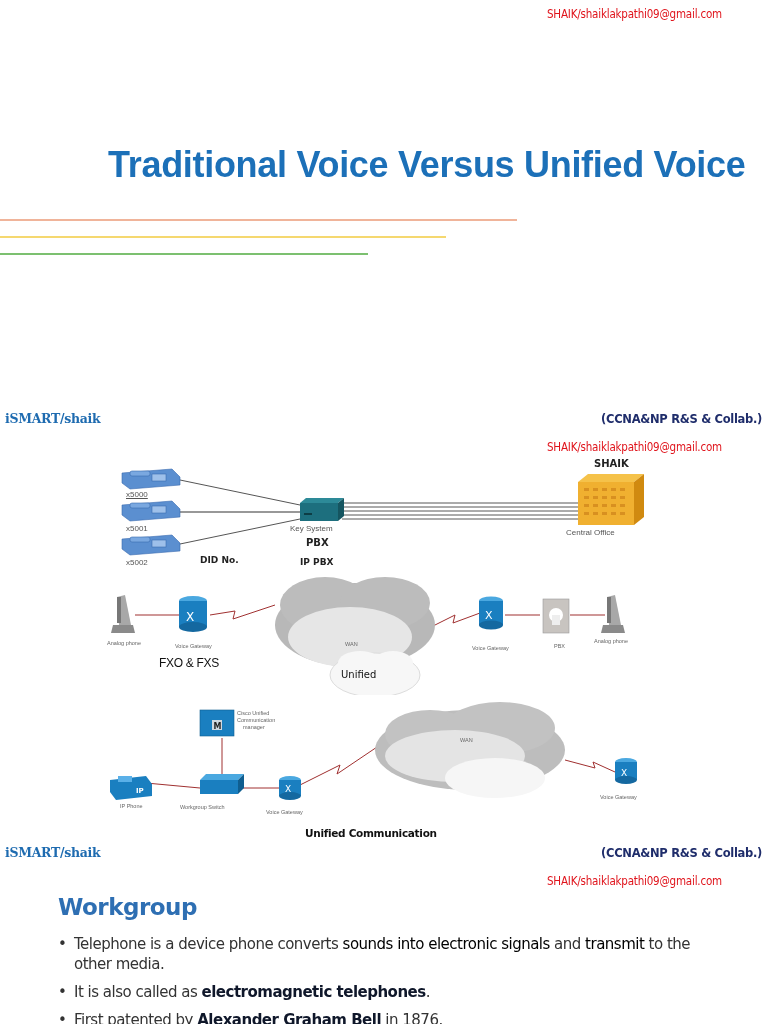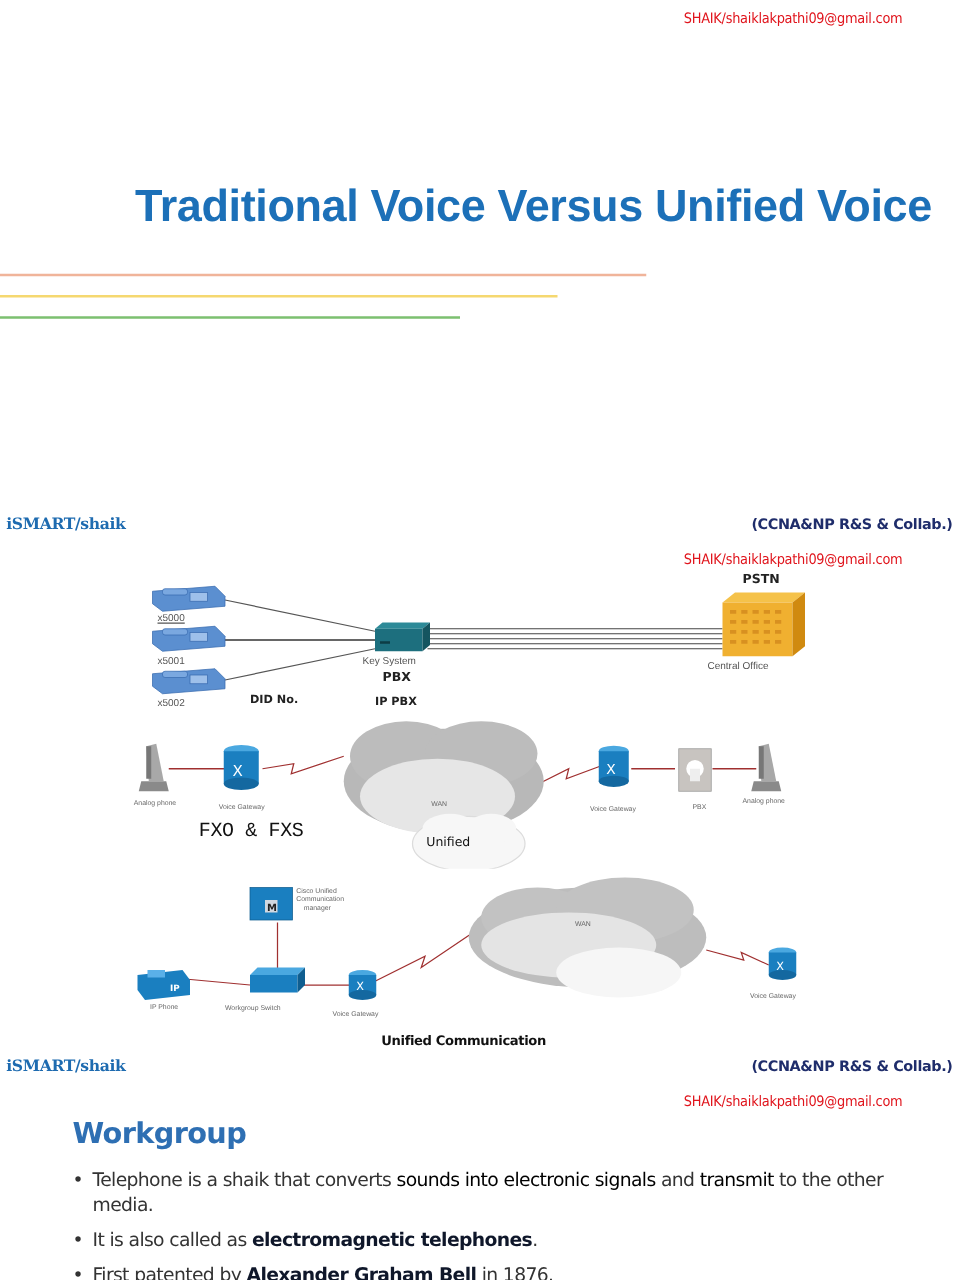--- a/index.html
+++ b/index.html
@@ -100,21 +100,21 @@
     </g>
   </g>
 </svg>
 <div class="abs lbl" style="left:126px; top:490px;text-decoration:underline;">x5000</div>
 <div class="abs lbl" style="left:126px; top:524px;">x5001</div>
 <div class="abs lbl" style="left:126px; top:558px;">x5002</div>
 <div class="abs lbl" style="left:290px; top:524px;">Key System</div>
 <div class="abs lbl-bold" style="left:306px; top:537px;">PBX</div>
 <div class="abs lbl-bold" style="left:200px; top:555px; font-size:9px;">DID No.</div>
 <div class="abs lbl-bold" style="left:300px; top:557px; font-size:9px;">IP PBX</div>
-<div class="abs lbl-bold" style="left:594px; top:458px;">PSTN</div>
+<div class="abs lbl-bold" style="left:594px; top:458px;">SHAIK</div>
 <div class="abs lbl" style="left:566px; top:528px;">Central Office</div>
 
 <svg class="abs" style="left:95px; top:575px;" width="570" height="120">
   <rect x="0" y="0" width="570" height="120" fill="#ffffff"></rect>
 
   <line x1="40" y1="40" x2="85" y2="40" stroke="#a03030" stroke-width="1.2"></line>
   <polyline points="115,40 140,36 138,44 180,30" fill="none" stroke="#a03030" stroke-width="1"></polyline>
   <polyline points="330,55 360,40 358,48 385,38" fill="none" stroke="#a03030" stroke-width="1"></polyline>
   <line x1="410" y1="40" x2="445" y2="40" stroke="#a03030" stroke-width="1.2"></line>
   <line x1="475" y1="40" x2="510" y2="40" stroke="#a03030" stroke-width="1.2"></line>
@@ -158,21 +158,21 @@
   </g>
 
   <g>
     <polygon points="508,50 528,50 530,58 506,58" fill="#8a8a8a"></polygon>
     <polygon points="512,22 520,20 526,50 514,50" fill="#a8a8a8"></polygon>
     <rect x="512" y="22" width="4" height="26" fill="#777"></rect>
   </g>
 </svg>
 <div class="abs tiny" style="left:107px; top:640px;">Analog phone</div>
 <div class="abs tiny" style="left:175px; top:643px;">Voice Gateway</div>
-<div class="abs" style="left:159px; top:656px; font-family:Liberation Mono, monospace; font-size:16px; color:#111; letter-spacing:-0.3px;">FXO &amp; FXS</div>
+<div class="abs" style="left:159px; top:656px; font-family:Liberation Sans, sans-serif; font-size:12px; color:#111; letter-spacing:-0.3px;">FXO &amp; FXS</div>
 <div class="abs tiny" style="left:345px; top:641px;">WAN</div>
 <div class="abs" style="left:341px; top:669px; font-family:'DejaVu Sans', sans-serif; font-size:10px; color:#111;">Unified</div>
 <div class="abs tiny" style="left:472px; top:645px;">Voice Gateway</div>
 <div class="abs tiny" style="left:554px; top:643px;">PBX</div>
 <div class="abs tiny" style="left:594px; top:638px;">Analog phone</div>
 
 <svg class="abs" style="left:100px; top:700px;" width="560" height="120">
   <rect x="0" y="0" width="560" height="120" fill="#ffffff"></rect>
   <line x1="122" y1="38" x2="122" y2="78" stroke="#a03030" stroke-width="1"></line>
   <line x1="46" y1="83" x2="100" y2="88" stroke="#a03030" stroke-width="1"></line>
@@ -234,21 +234,21 @@
 
 <div class="abs brand" style="left:5px; top:845px;">iSMART/shaik</div>
 <div class="abs course" style="right:6px; top:846px;">(CCNA&amp;NP R&amp;S &amp; Collab.)</div>
 <div class="abs email" style="left:547px; top:874px;">SHAIK/shaiklakpathi09@gmail.com</div>
 
 <div class="abs h2" style="left:58px; top:894px;">Workgroup</div>
 
 <div class="abs bullets" style="left:58px; top:934px; width:660px;">
   <div class="item">
     <span class="dot">•</span>
-    <span>Telephone is a shaik that converts </span><span class="red">sounds into electronic signals</span><span> and </span><span class="red">transmit</span><span> to the other media.</span>
+    <span>Telephone is a device phone converts </span><span class="red">sounds into electronic signals</span><span> and </span><span class="red">transmit</span><span> to the other media.</span>
   </div>
   <div class="item">
     <span class="dot">•</span>
     <span>It is also called as </span><span class="redb">electromagnetic telephones</span><span>.</span>
   </div>
   <div class="item">
     <span class="dot">•</span>
     <span>First patented by </span><span class="redb">Alexander Graham Bell</span><span> in 1876.</span>
   </div>
 </div>

